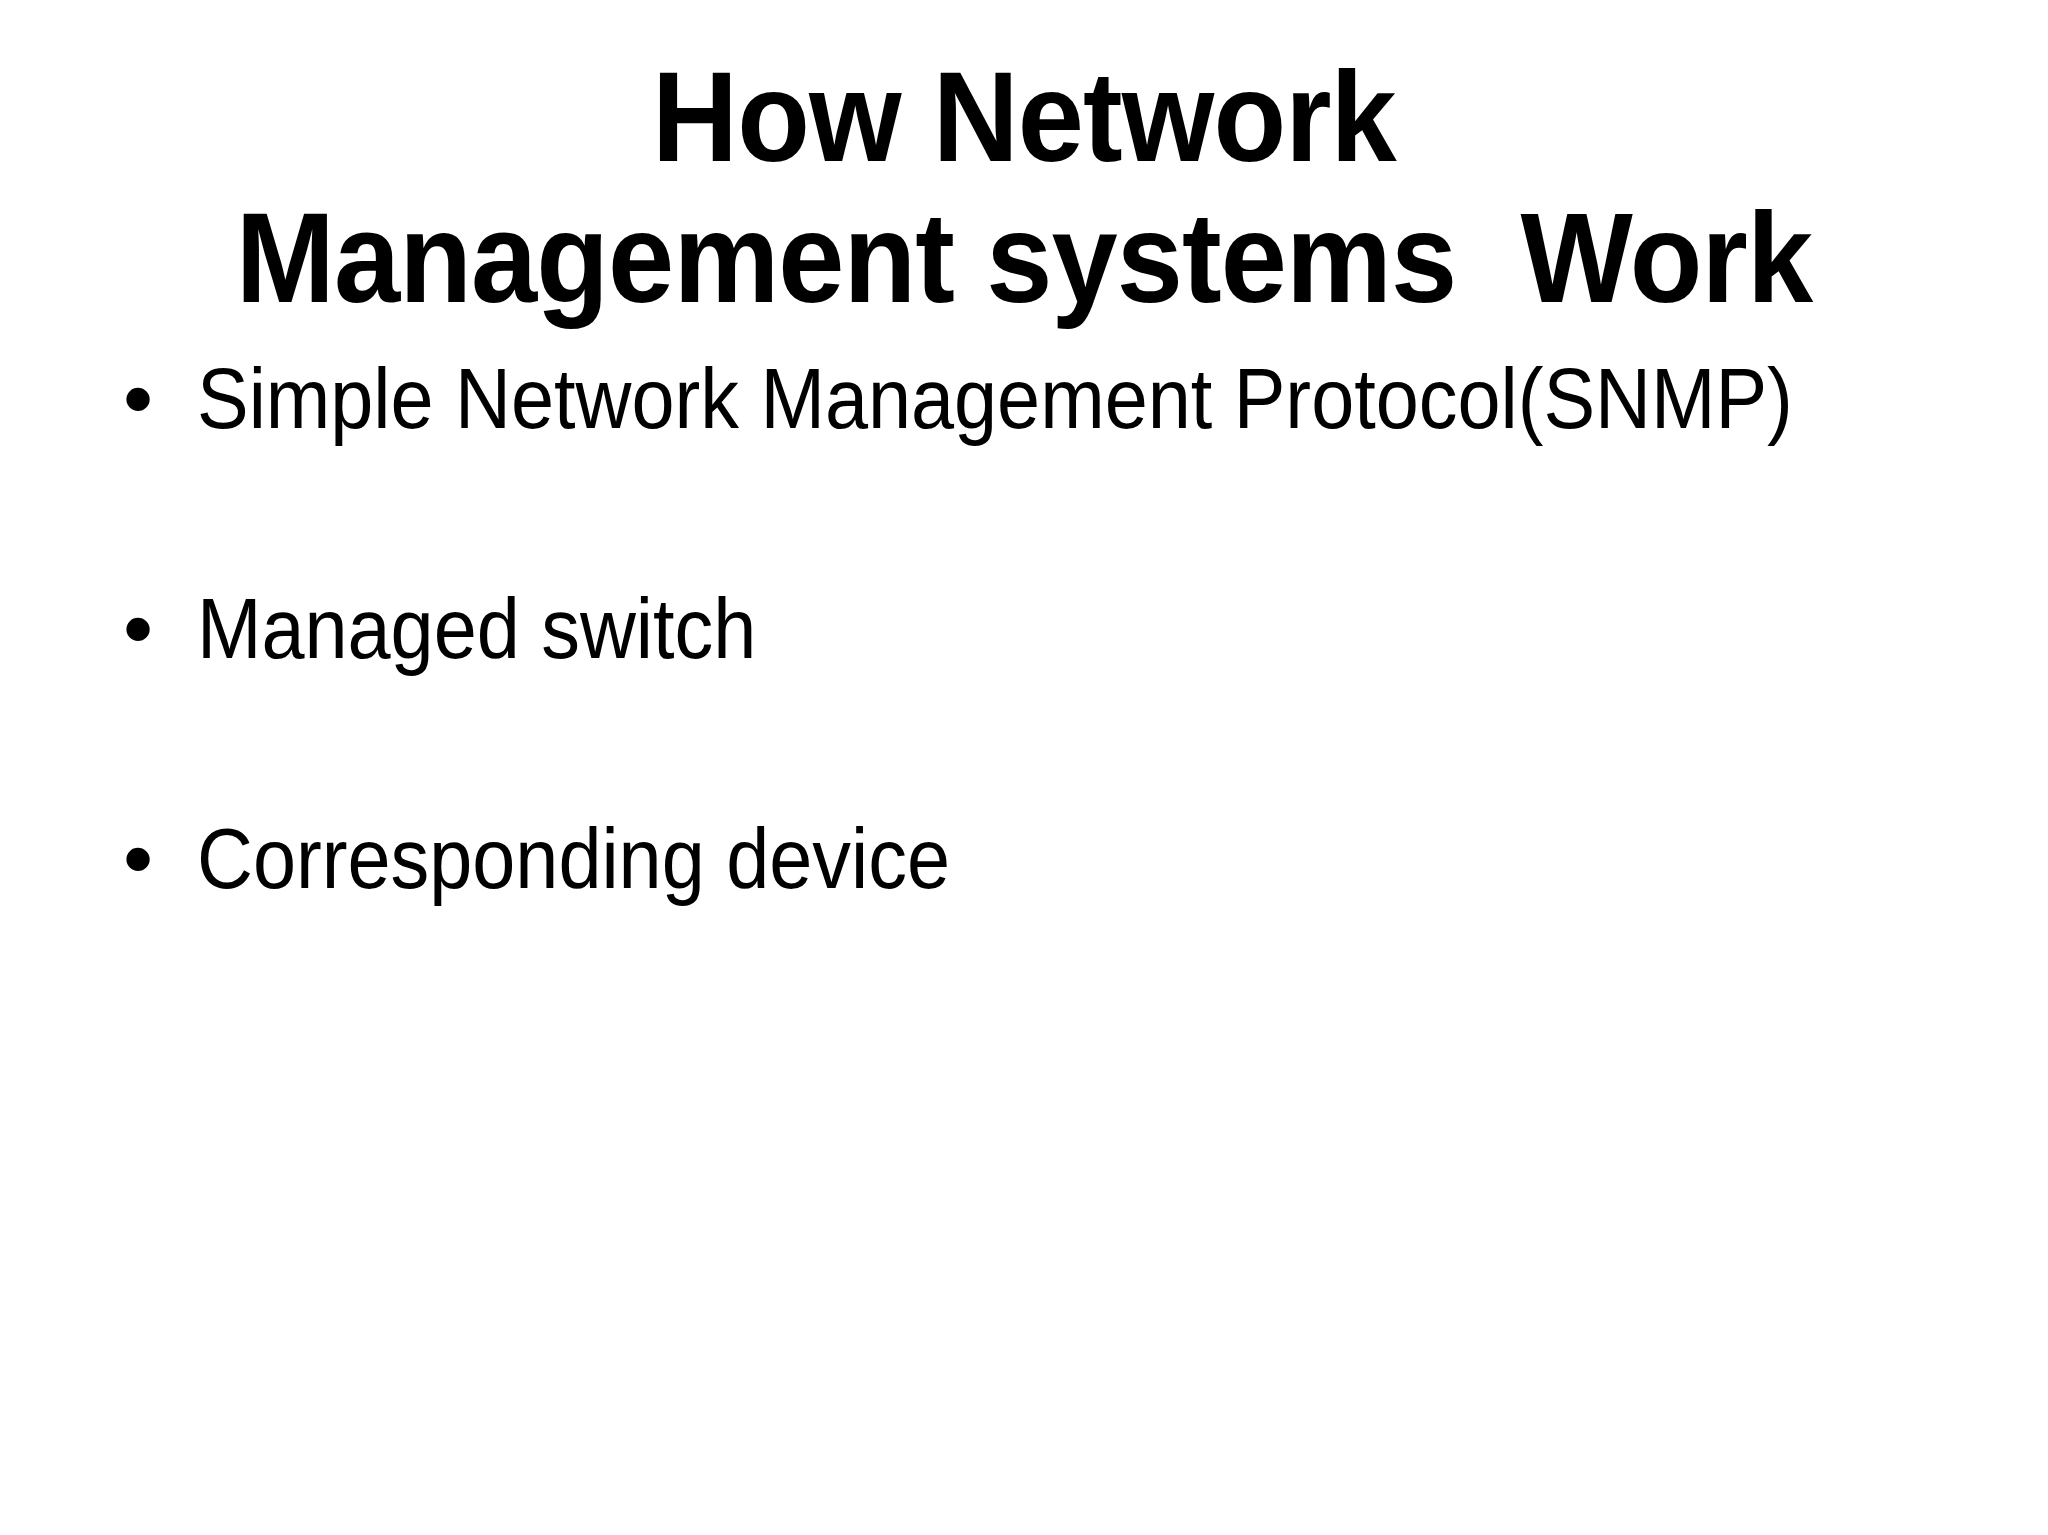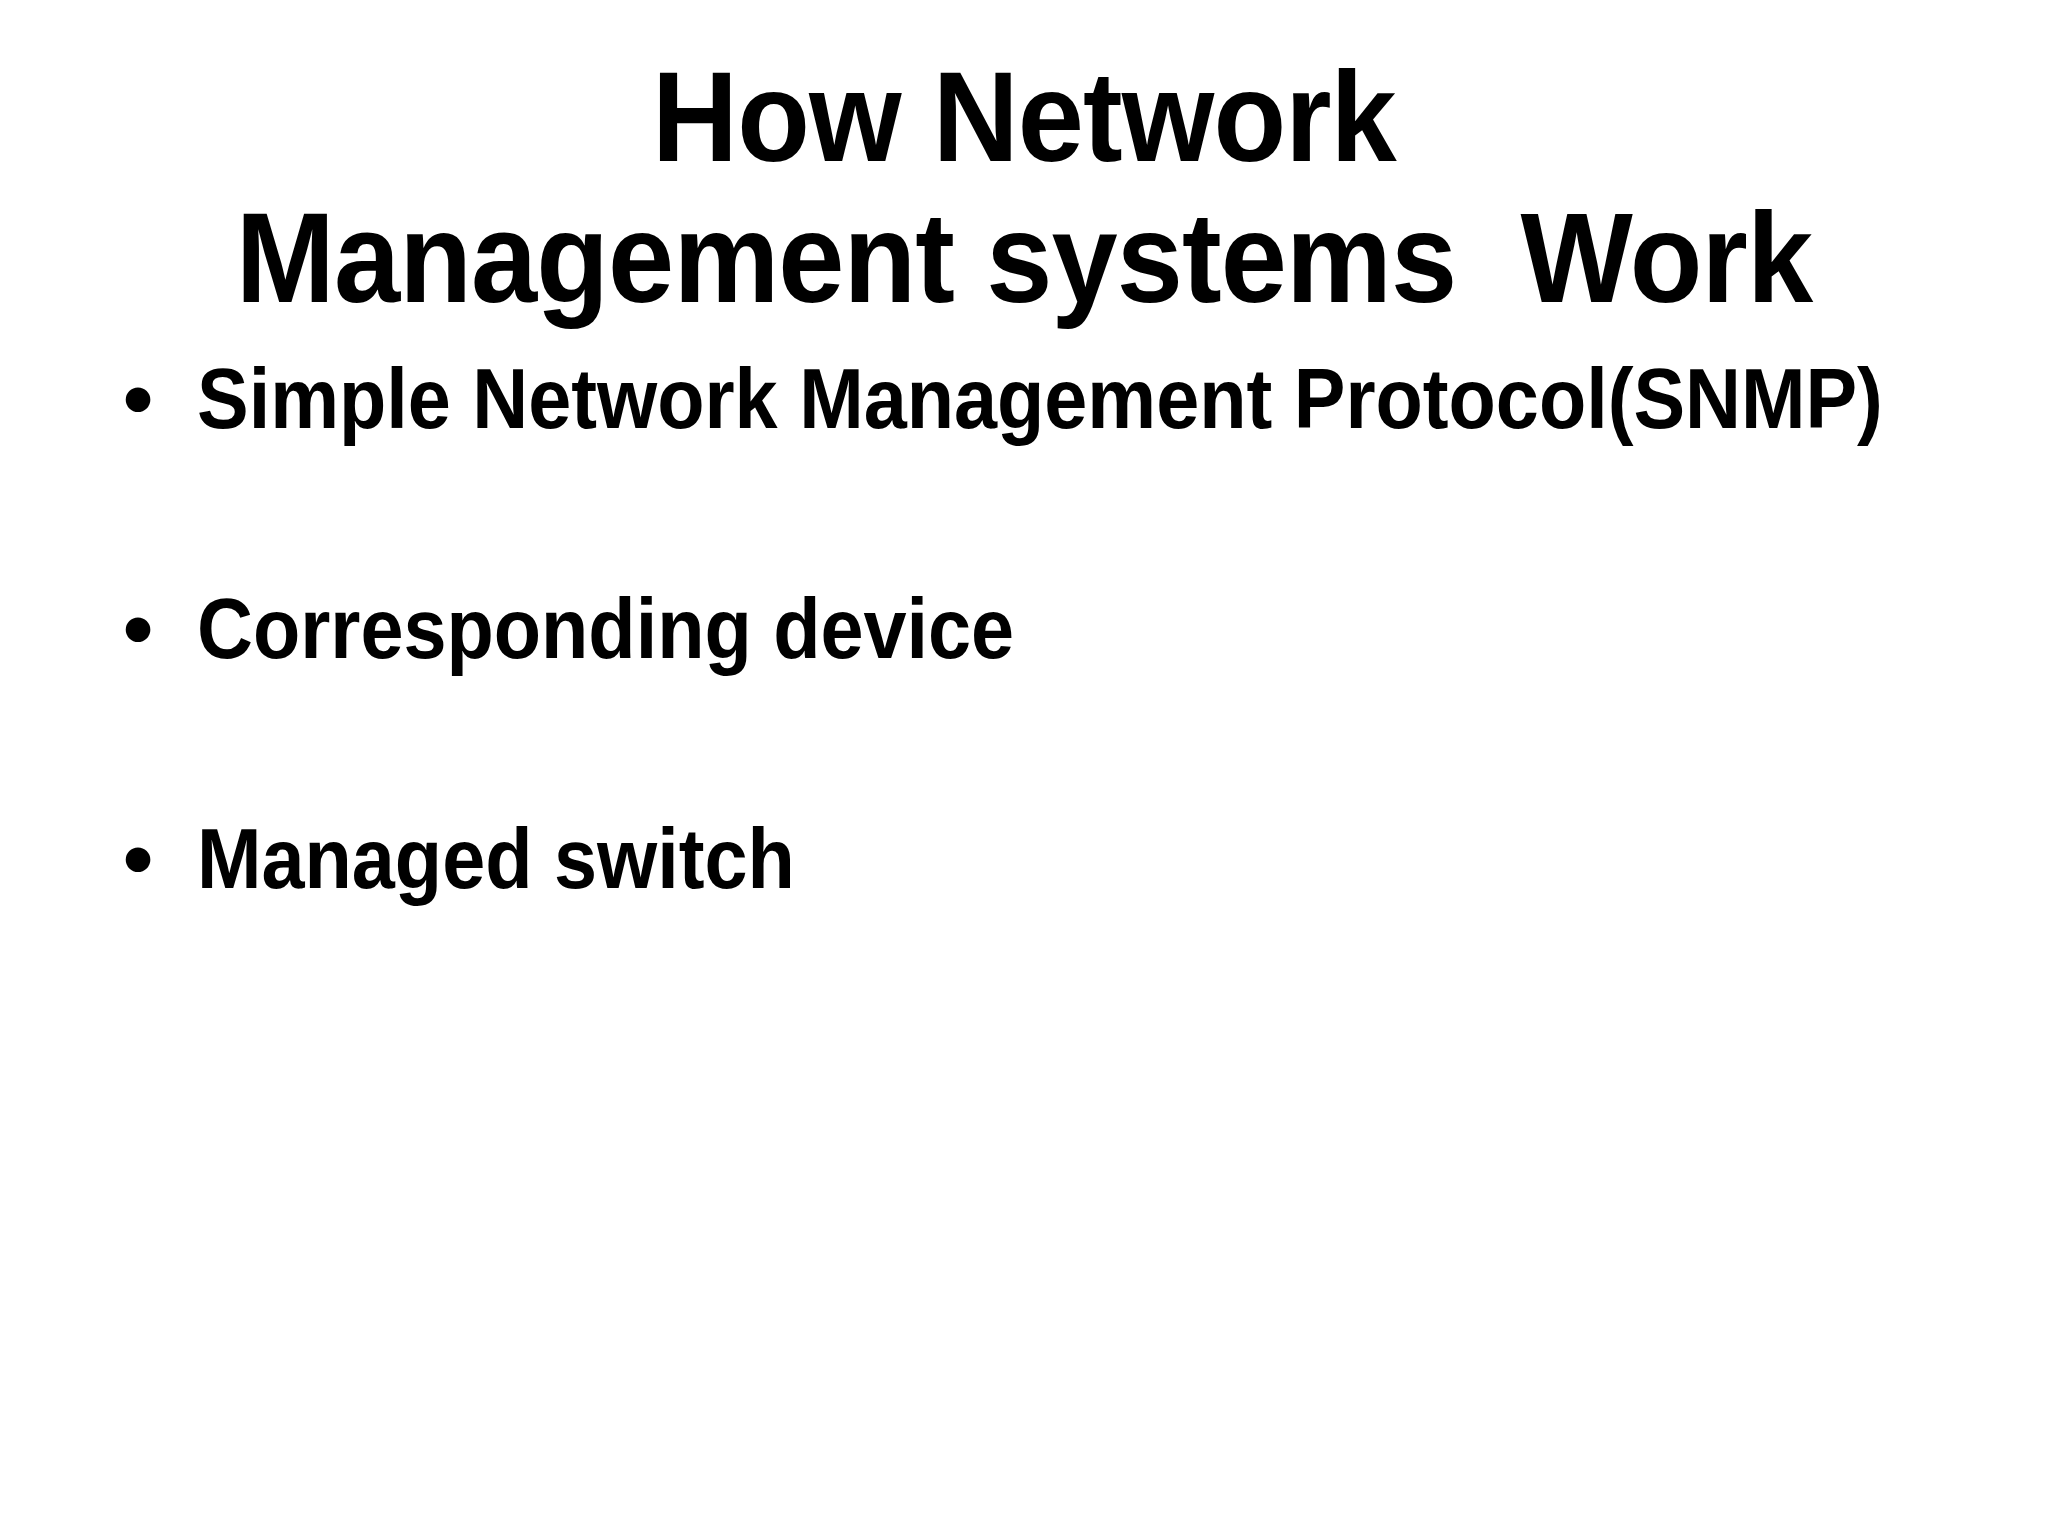--- a/index.html
+++ b/index.html
@@ -31,21 +31,21 @@
     transform-origin: 50% 0;
   }
   .title-line {
     white-space: pre;
   }
   .bullet-list {
     list-style: none;
     margin: 20px 0 0 0;
     padding: 0 0 0 123px;
     font-size: 86px;
-    font-weight: 700;
+    font-weight: 400;
     line-height: 101px;
   }
   .bullet-item {
     margin: 0 0 129px 0;
     white-space: pre;
   }
   .bullet-marker {
     display: inline-block;
     width: 74px;
     font-size: 86px;
@@ -61,16 +61,16 @@
 <body style="background: rgb(255, 255, 255); color: rgb(0, 0, 0);">
 
 <div class="slide">
   <h1 class="slide-title">
     <div class="title-line">How Network</div>
     <div class="title-line">Management systems  Work</div>
   </h1>
 
   <ul class="bullet-list">
     <li class="bullet-item"><span class="bullet-marker">•</span><span class="bullet-text">Simple Network Management Protocol(SNMP)</span></li>
+    <li class="bullet-item"><span class="bullet-marker">•</span><span class="bullet-text">Managed switch</span></li>
     <li class="bullet-item"><span class="bullet-marker">•</span><span class="bullet-text">Corresponding device</span></li>
-    <li class="bullet-item"><span class="bullet-marker">•</span><span class="bullet-text">Managed switch</span></li>
   </ul>
 </div>
 
 </body></html>

